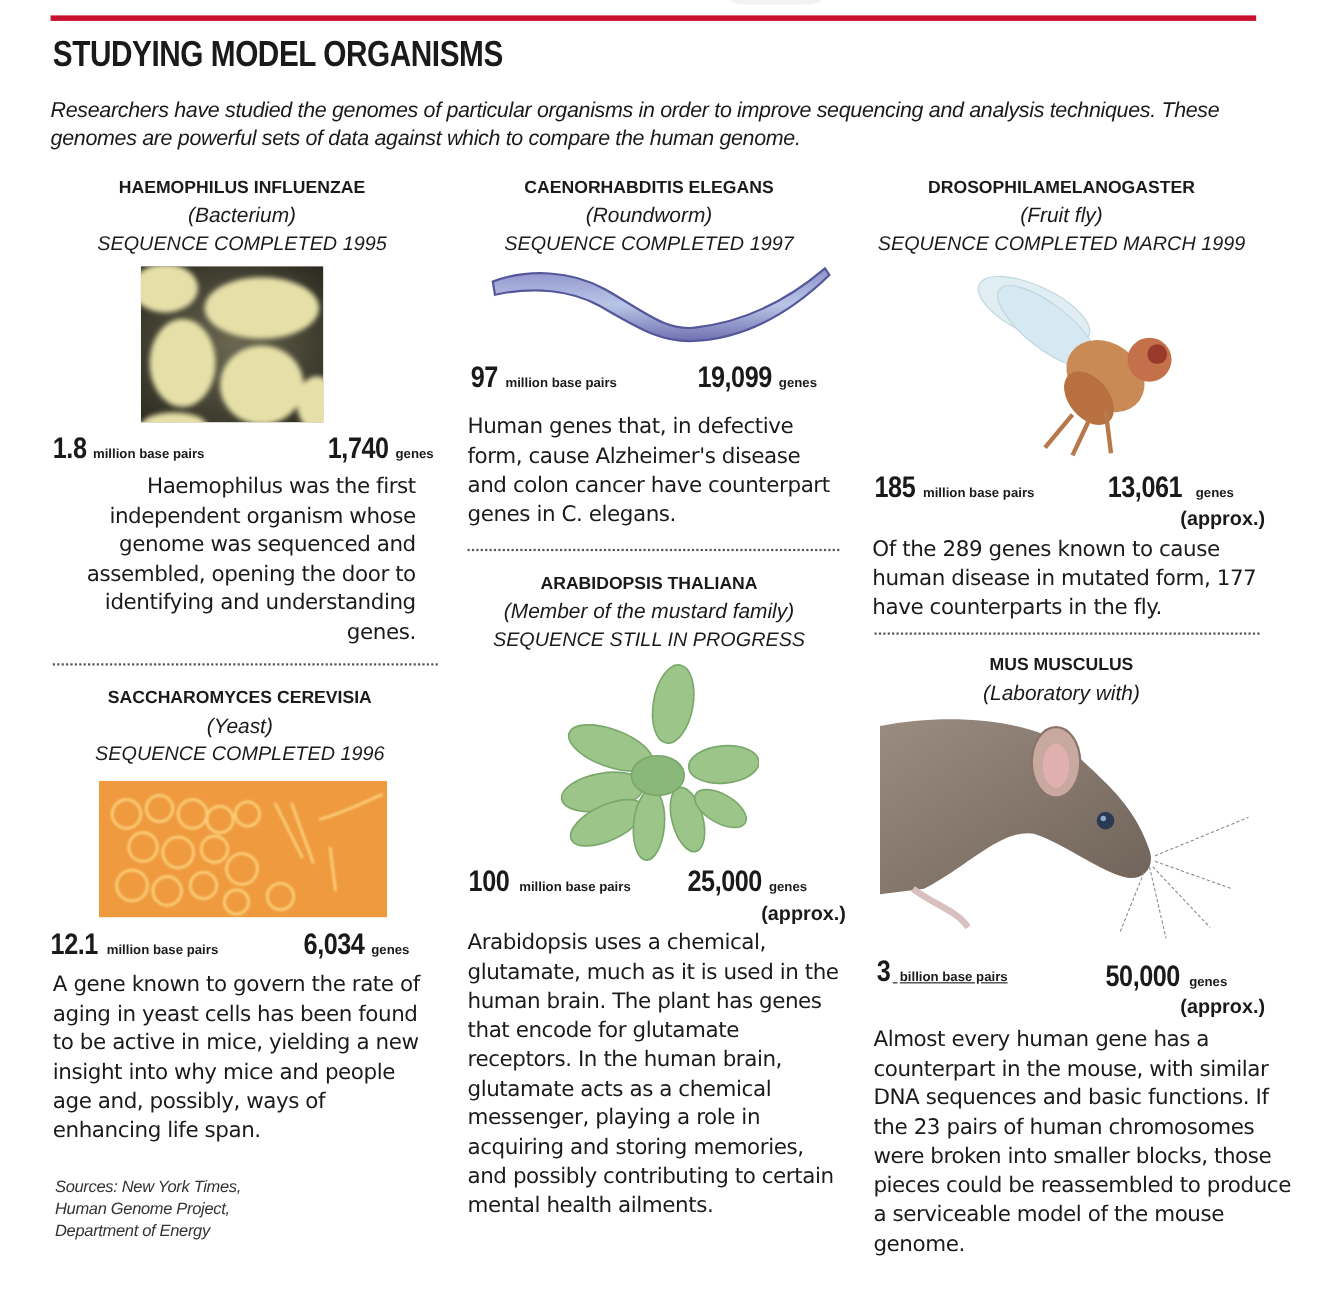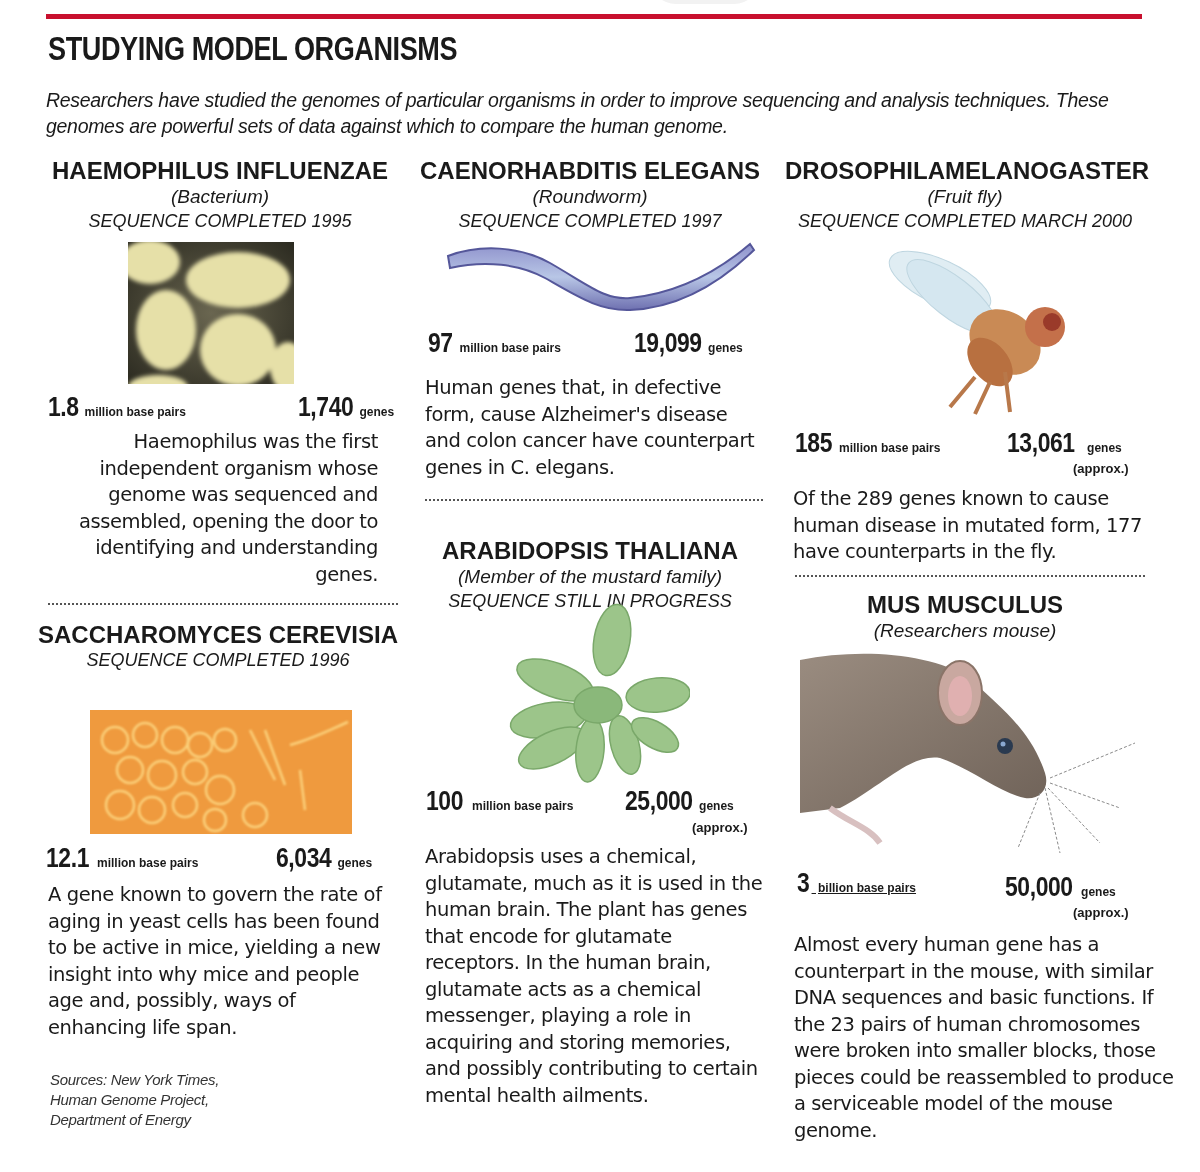--- a/index.html
+++ b/index.html
@@ -2,27 +2,27 @@
 <html><head>
 <meta charset="utf-8">
 <style>
   html, body { margin: 0; padding: 0; background: #ffffff; }
   body { width: 1200px; height: 1172px; position: relative; overflow: hidden; color: #1a1a1a; font-family: "DejaVu Sans", sans-serif; }
   .top-arc { position: absolute; left: 650px; top: -22px; width: 110px; height: 26px; border-radius: 0 0 55px 55px; background: #f2f2f2; }
   .rule { position: absolute; left: 46px; top: 14px; width: 1096px; height: 5px; background: #c8102e; }
   .title { position: absolute; left: 48px; top: 30px; font-family: "Liberation Sans", sans-serif; font-weight: bold; font-size: 33px; letter-spacing: -0.5px; transform: scaleX(0.82); transform-origin: left; white-space: nowrap; }
   .intro { position: absolute; left: 46px; top: 87px; width: 1100px; font-family: "Liberation Sans", sans-serif; font-style: italic; font-size: 19.5px; line-height: 26px; letter-spacing: -0.3px; }
   .section { position: absolute; }
-  .sec-name { text-align: center; font-family: "Liberation Sans", sans-serif; font-weight: bold; font-size: 24px; line-height: 26px; white-space: nowrap; }
+  .sec-name { text-align: center; font-family: "Liberation Sans", sans-serif; font-weight: bold; font-size: 16px; line-height: 26px; white-space: nowrap; }
   .sec-common { text-align: center; font-family: "Liberation Sans", sans-serif; font-style: italic; font-size: 19px; line-height: 25px; white-space: nowrap; }
   .sec-status { text-align: center; font-family: "Liberation Sans", sans-serif; font-style: italic; font-size: 18px; line-height: 25px; white-space: nowrap; }
   .stats { position: absolute; font-family: "Liberation Sans", sans-serif; white-space: nowrap; }
   .big { font-weight: bold; font-size: 27px; letter-spacing: -0.5px; transform: scaleX(0.85); display: inline-block; transform-origin: left bottom; }
   .small { font-weight: bold; font-size: 12px; }
-  .approx { position: absolute; font-family: "Liberation Sans", sans-serif; font-weight: bold; font-size: 13px; }
+  .approx { position: absolute; font-family: "Liberation Sans", sans-serif; font-weight: bold; font-size: 18px; }
   .desc { position: absolute; font-family: "DejaVu Sans", sans-serif; font-size: 19.5px; line-height: 26.5px; letter-spacing: -0.4px; }
   .dots { position: absolute; height: 0; border-top: 2px dotted #555; }
   .sources { position: absolute; left: 50px; top: 1070px; font-family: "Liberation Sans", sans-serif; font-style: italic; font-size: 15px; line-height: 20px; color: #333; letter-spacing: -0.3px; }
   .img { position: absolute; }
 </style>
 </head>
 <body>
 
 <div class="top-arc"></div>
 <div class="rule"></div>
@@ -88,21 +88,21 @@
   <span class="big">97</span>
   <span class="small" style="margin-left:-2px;">million base pairs</span>
 </div>
 <div class="stats" style="left:634px; top:328px;">
   <span class="big">19,099</span>
   <span class="small" style="margin-left:-10px;">genes</span>
 </div>
 <div class="desc" style="left:425px; top:375px; width:335px;">Human genes that, in defective form, cause Alzheimer's disease and colon cancer have counterpart genes in C. elegans.</div>
 <div class="dots" style="left:425px; top:499px; width:338px;"></div>
 
-<div class="section" style="left:410px; top:538px; width:360px;">
+<div class="section" style="left:410px; top:518px; width:360px;">
   <div class="sec-name">ARABIDOPSIS THALIANA</div>
   <div class="sec-common">(Member of the mustard family)</div>
   <div class="sec-status">SEQUENCE STILL IN PROGRESS</div>
 </div>
 <div class="img" style="left:500px; top:600px; width:190px; height:185px;">
   <svg width="190" height="185" viewBox="0 0 190 185">
     <g fill="#9cc58a" stroke="#7aa86a" stroke-width="1.5">
       <ellipse cx="112" cy="40" rx="18" ry="36" transform="rotate(10 112 40)"></ellipse>
       <ellipse cx="55" cy="80" rx="40" ry="17" transform="rotate(20 55 80)"></ellipse>
       <ellipse cx="158" cy="95" rx="32" ry="17" transform="rotate(-5 158 95)"></ellipse>
@@ -122,21 +122,21 @@
 <div class="stats" style="left:625px; top:786px;">
   <span class="big">25,000</span>
   <span class="small" style="margin-left:-10px;">genes</span>
 </div>
 <div class="approx" style="left:692px; top:820px;">(approx.)</div>
 <div class="desc" style="left:425px; top:844px; width:340px;">Arabidopsis uses a chemical, glutamate, much as it is used in the human brain. The plant has genes that encode for glutamate receptors. In the human brain, glutamate acts as a chemical messenger, playing a role in acquiring and storing memories, and possibly contributing to certain mental health ailments.</div>
 
 <div class="section" style="left:785px; top:158px; width:360px;">
   <div class="sec-name">DROSOPHILAMELANOGASTER</div>
   <div class="sec-common">(Fruit fly)</div>
-  <div class="sec-status">SEQUENCE COMPLETED MARCH 2000</div>
+  <div class="sec-status">SEQUENCE COMPLETED MARCH 1999</div>
 </div>
 <div class="img" style="left:880px; top:242px; width:190px; height:180px;">
   <svg width="190" height="180" viewBox="0 0 190 180">
     <g opacity="0.75">
       <ellipse cx="60" cy="40" rx="55" ry="22" fill="#d6e8f0" stroke="#a9c8d6" transform="rotate(25 60 40)"></ellipse>
       <ellipse cx="72" cy="55" rx="55" ry="20" fill="#c8e0ec" stroke="#a9c8d6" transform="rotate(38 72 55)"></ellipse>
     </g>
     <ellipse cx="125" cy="100" rx="38" ry="30" fill="#c98a55" transform="rotate(35 125 100)"></ellipse>
     <ellipse cx="110" cy="120" rx="28" ry="18" fill="#b87040" transform="rotate(50 110 120)"></ellipse>
     <circle cx="165" cy="85" r="20" fill="#c4704a"></circle>
@@ -151,21 +151,21 @@
 <div class="stats" style="left:1007px; top:428px;">
   <span class="big">13,061</span>
   <span class="small" style="margin-left:-4px;">genes</span>
 </div>
 <div class="approx" style="left:1073px; top:461px;">(approx.)</div>
 <div class="desc" style="left:793px; top:486px; width:350px;">Of the 289 genes known to cause human disease in mutated form, 177 have counterparts in the fly.</div>
 <div class="dots" style="left:795px; top:575px; width:350px;"></div>
 
 <div class="section" style="left:785px; top:592px; width:360px;">
   <div class="sec-name">MUS MUSCULUS</div>
-  <div class="sec-common">(Researchers mouse)</div>
+  <div class="sec-common">(Laboratory with)</div>
 </div>
 <div class="img" style="left:800px; top:648px; width:345px; height:210px;">
   <svg width="345" height="210" viewBox="0 0 345 210">
     <defs>
         <linearGradient id="mg" x1="0" y1="0" x2="1" y2="1">
           <stop offset="0" stop-color="#9a8c80"></stop>
           <stop offset="1" stop-color="#6f6258"></stop>
         </linearGradient>
       </defs>
     <path d="M0,12 C60,0 130,5 170,30 C200,60 230,80 245,125 C250,140 240,152 225,150 C200,145 170,120 140,110 C110,105 80,140 40,160 L0,165 Z" fill="url(#mg)"></path>
@@ -189,20 +189,21 @@
 </div>
 <div class="stats" style="left:1005px; top:872px;">
   <span class="big">50,000</span>
   <span class="small" style="margin-left:-8px;">genes</span>
 </div>
 <div class="approx" style="left:1073px; top:905px;">(approx.)</div>
 <div class="desc" style="left:794px; top:932px; width:380px;">Almost every human gene has a counterpart in the mouse, with similar DNA sequences and basic functions. If the 23 pairs of human chromosomes were broken into smaller blocks, those pieces could be reassembled to produce a serviceable model of the mouse genome.</div>
 
 <div class="section" style="left:38px; top:622px; width:360px;">
   <div class="sec-name">SACCHAROMYCES CEREVISIA</div>
+  <div class="sec-common">(Yeast)</div>
   <div class="sec-status">SEQUENCE COMPLETED 1996</div>
 </div>
 <div class="img" style="left:90px; top:710px; width:262px; height:124px;">
   <svg width="262" height="124" viewBox="0 0 262 124">
     <defs>
         <filter id="yblur">
           <feGaussianBlur stdDeviation="0.8"></feGaussianBlur>
         </filter>
       </defs>
     <rect width="262" height="124" fill="#ef9a3e"></rect>

